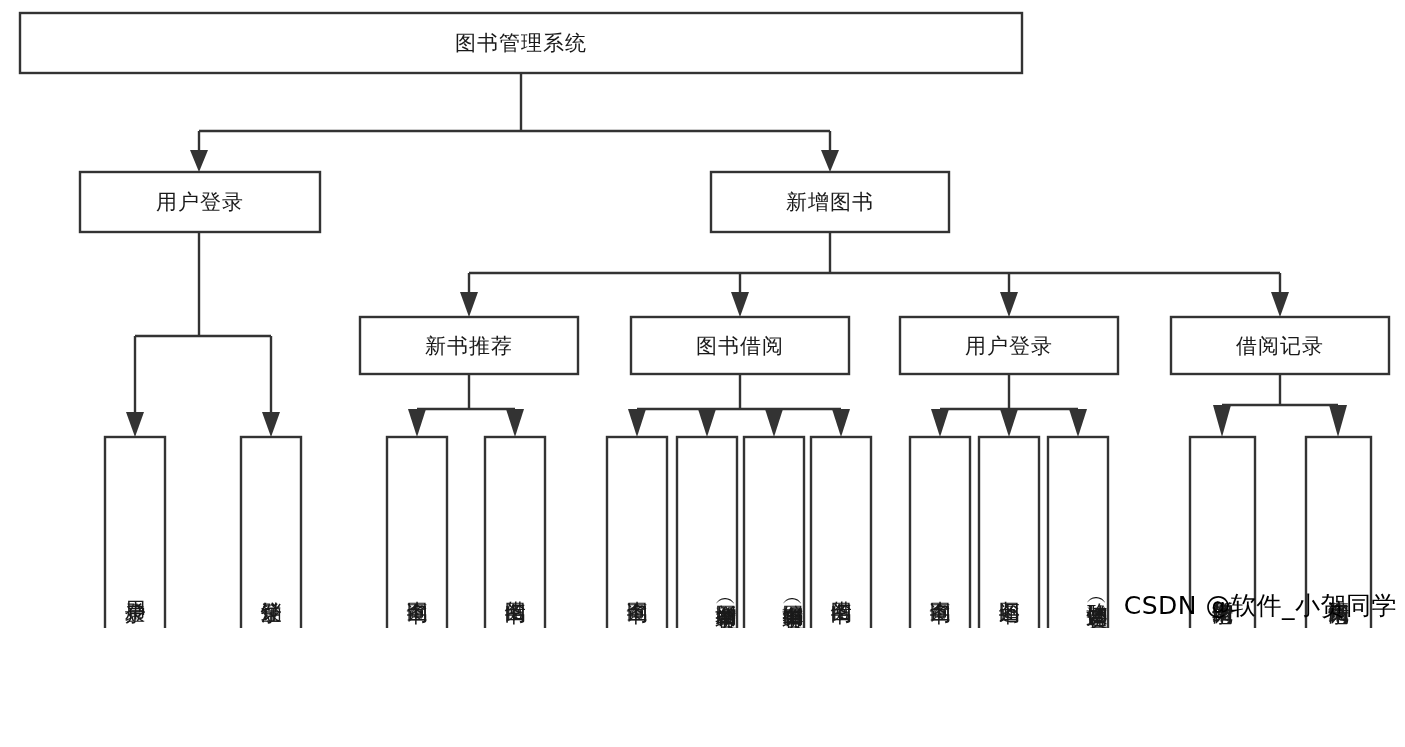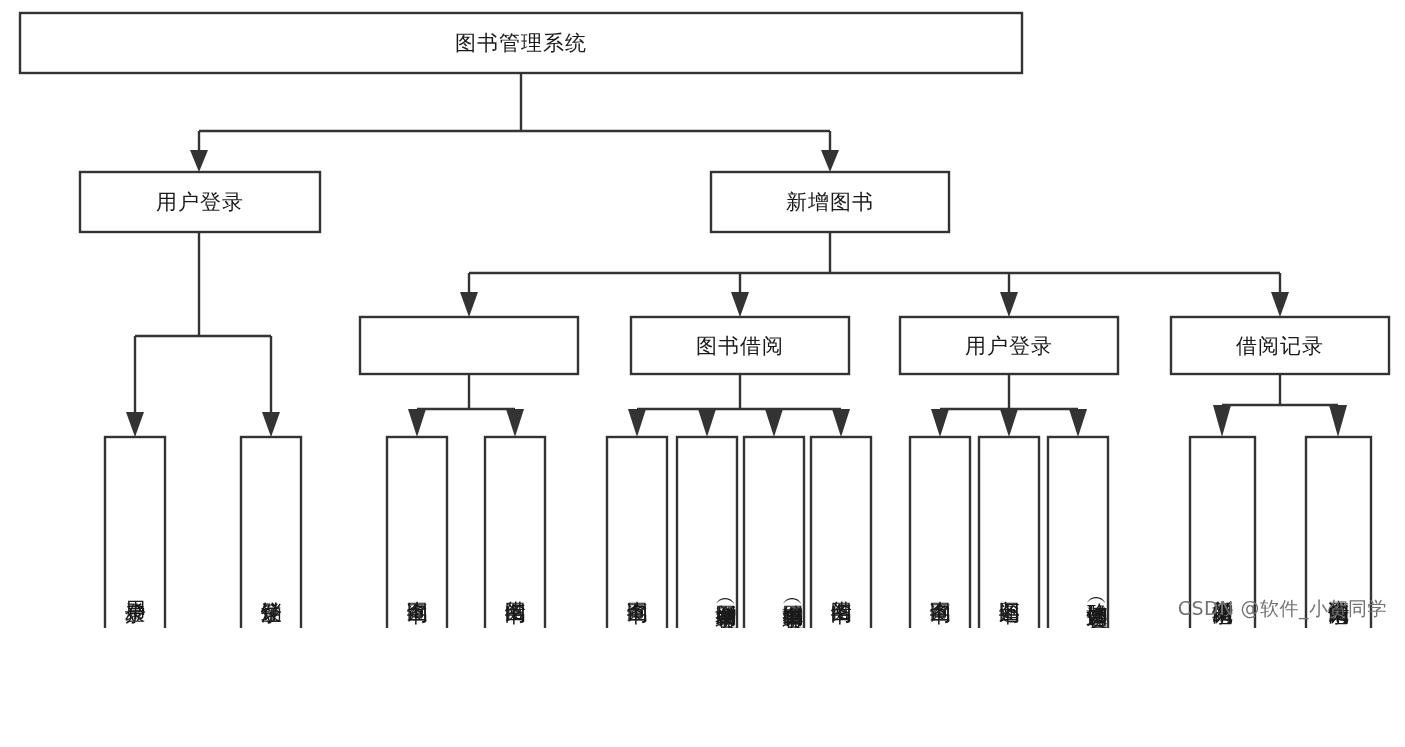--- a/index.html
+++ b/index.html
@@ -59,24 +59,24 @@
     align-items: center;
     justify-content: center;
     font-size: 21px;
     color: #1a1a1a;
     letter-spacing: 1px;
     white-space: nowrap;
     pointer-events: none;
   }
   #watermark {
     position: absolute;
-    right: 18px;
+    right: 8px;
     bottom: 6px;
-    font-size: 19px;
-    color: #737373;
+    font-size: 25px;
+    color: #000000;
     letter-spacing: 0.5px;
     white-space: nowrap;
   }
 </style>
 </head>
 <body>
 
 <div id="canvas">
 
   <svg class="diagram" viewBox="0 0 1405 747">
@@ -172,20 +172,21 @@
 
     <rect class="node-rect" x="1190" y="437" width="65" height="298"></rect>
     <rect class="node-rect" x="1306" y="437" width="65" height="298"></rect>
   </svg>
 
   <div class="hlabel-wrap" style="left:20px; top:13px; width:1002px; height:60px;">图书管理系统</div>
 
   <div class="hlabel-wrap" style="left:80px; top:172px; width:240px; height:60px;">用户登录</div>
   <div class="hlabel-wrap" style="left:711px; top:172px; width:238px; height:60px;">新增图书</div>
 
+  <div class="hlabel-wrap" style="left:360px; top:317px; width:218px; height:57px;">新书推荐</div>
   <div class="hlabel-wrap" style="left:631px; top:317px; width:218px; height:57px;font-family:Liberation Mono, monospace;">图书借阅</div>
   <div class="hlabel-wrap" style="left:900px; top:317px; width:218px; height:57px;">用户登录</div>
   <div class="hlabel-wrap" style="left:1171px; top:317px; width:218px; height:57px;">借阅记录</div>
 
   <div class="vlabel-wrap" style="left:105px; top:437px; width:60px; height:298px;">用户登录</div>
   <div class="vlabel-wrap" style="left:241px; top:437px; width:60px; height:298px;">注销登录</div>
 
   <div class="vlabel-wrap" style="left:387px; top:437px; width:60px; height:298px;">查询图书</div>
   <div class="vlabel-wrap" style="left:485px; top:437px; width:60px; height:298px;">借阅图书</div>
 

